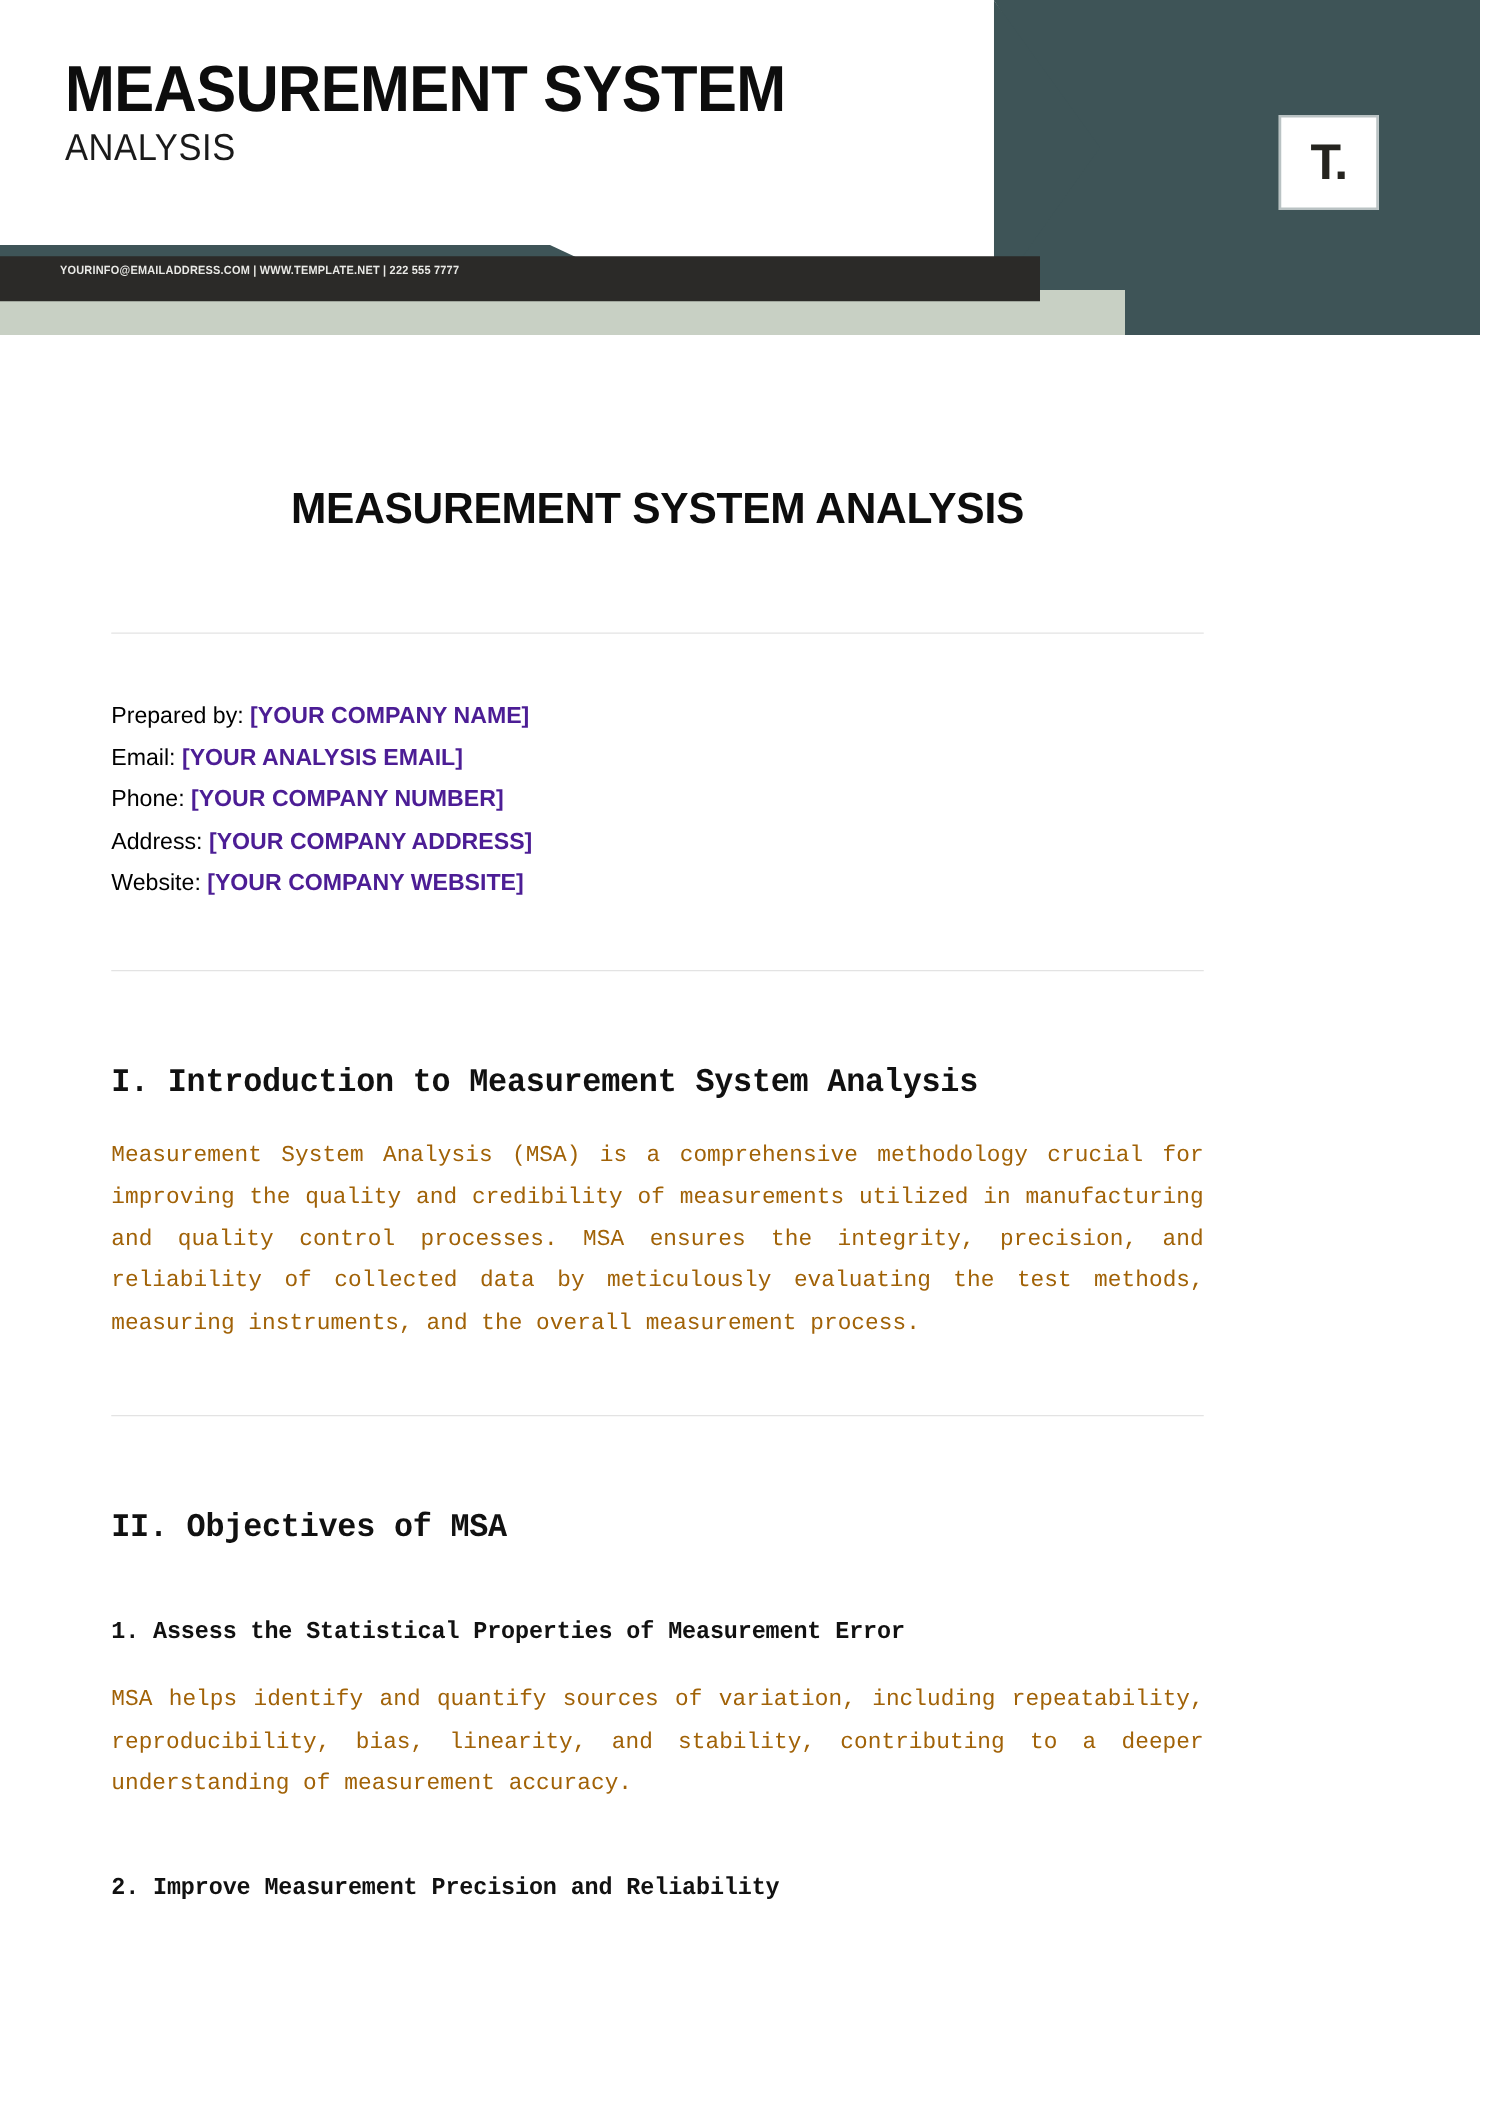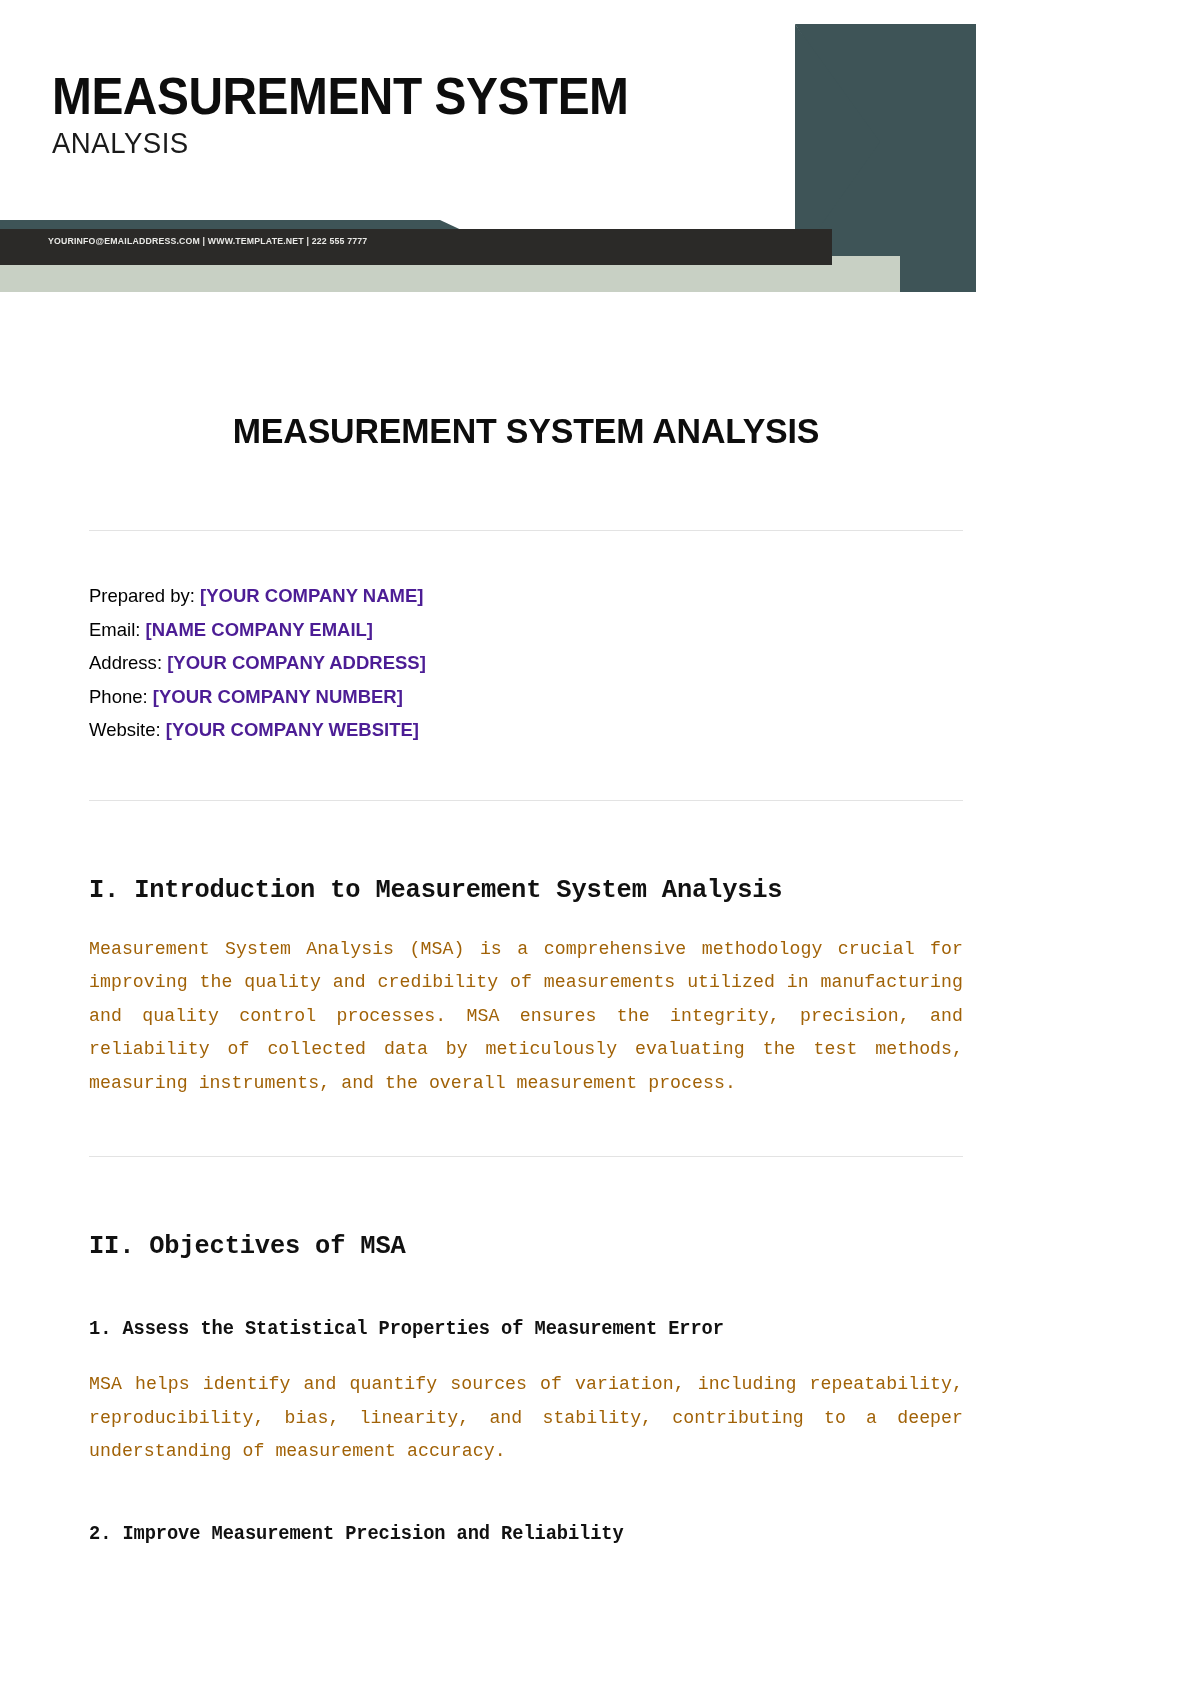--- a/index.html
+++ b/index.html
@@ -12,25 +12,24 @@
     height: 1701px;
     position: relative;
     overflow: hidden;
     font-family: "Liberation Sans", sans-serif;
     -webkit-font-smoothing: antialiased;
   }
 
   
   .header {
     position: relative;
-    width: 976px;
+    width: 1184px;
     height: 268px;
     background: #ffffff;
     overflow: hidden;
-    margin-top: 24px;
   }
   
   .header-teal {
     position: absolute;
     top: 0;
     left: 795px;
     width: 405px;
     height: 268px;
     background: #3E5457;
     clip-path: polygon(0 0, 405px 0, 405px 268px, 0 268px, 0 238px, 0 238px, 75px 117px, 0 0);
@@ -233,27 +232,27 @@
 
   <h1 class="doc-title">MEASUREMENT SYSTEM ANALYSIS</h1>
 
   <hr class="rule rule-1">
 
   <div class="meta">
     <div class="meta-line">
       <span class="meta-label">Prepared by</span><span class="meta-label">: </span><span class="meta-value">[YOUR COMPANY NAME]</span>
     </div>
     <div class="meta-line">
-      <span class="meta-label">Email</span><span class="meta-label">: </span><span class="meta-value">[NAME COMPANY EMAIL]</span>
+      <span class="meta-label">Email</span><span class="meta-label">: </span><span class="meta-value">[YOUR ANALYSIS EMAIL]</span>
+    </div>
+    <div class="meta-line">
+      <span class="meta-label">Phone</span><span class="meta-label">: </span><span class="meta-value">[YOUR COMPANY NUMBER]</span>
     </div>
     <div class="meta-line">
       <span class="meta-label">Address</span><span class="meta-label">: </span><span class="meta-value">[YOUR COMPANY ADDRESS]</span>
-    </div>
-    <div class="meta-line">
-      <span class="meta-label">Phone</span><span class="meta-label">: </span><span class="meta-value">[YOUR COMPANY NUMBER]</span>
     </div>
     <div class="meta-line">
       <span class="meta-label">Website</span><span class="meta-label">: </span><span class="meta-value">[YOUR COMPANY WEBSITE]</span>
     </div>
   </div>
 
   <hr class="rule rule-2">
 
   <div class="section">
     <h2 class="section-heading">I. Introduction to Measurement System Analysis</h2>

